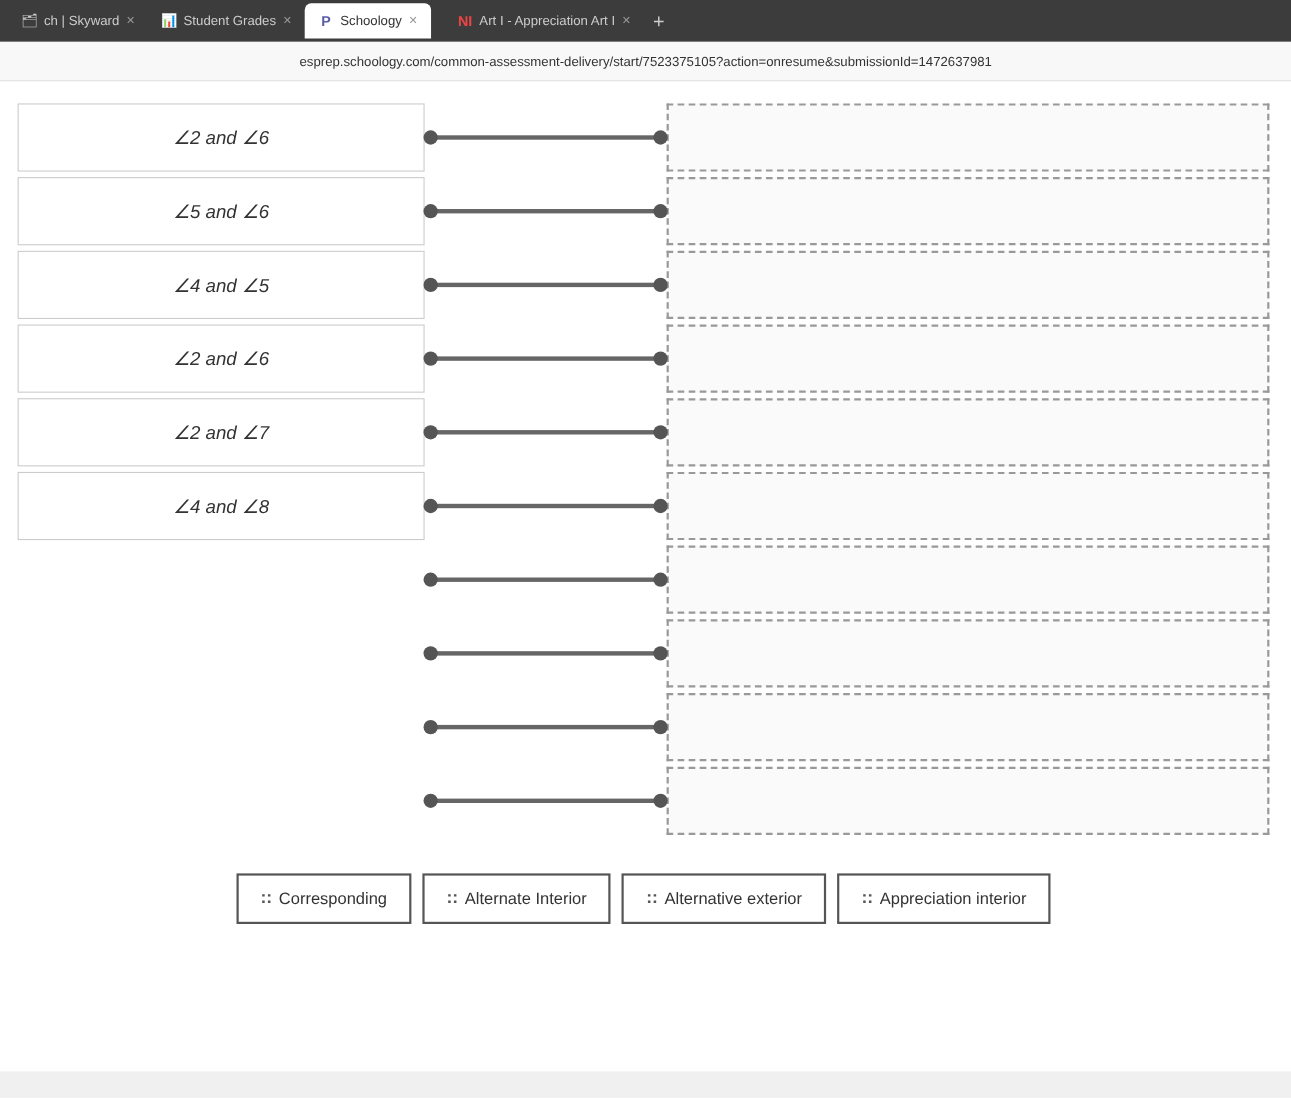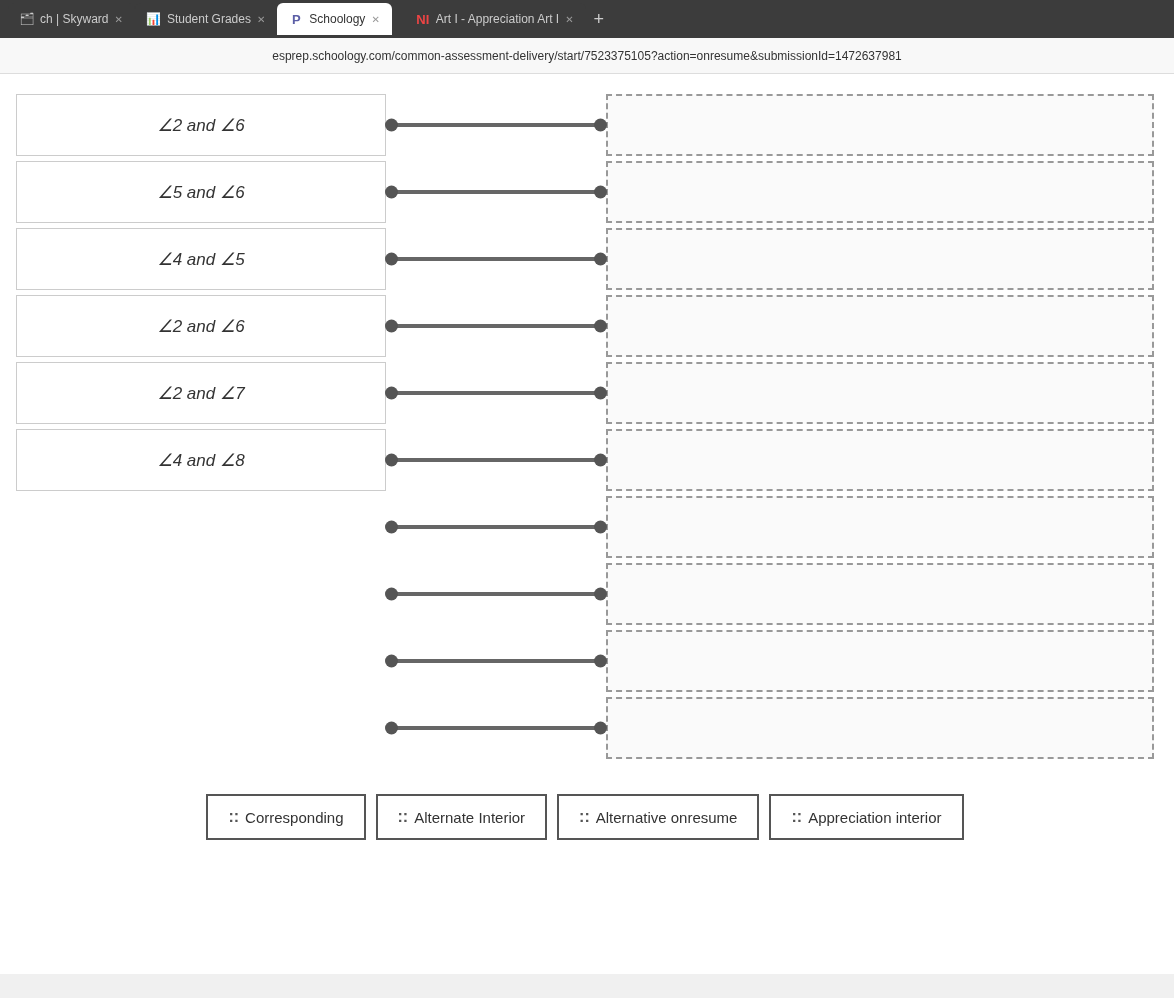--- a/index.html
+++ b/index.html
@@ -318,21 +318,21 @@
     <div class="answer-chip">
       <span class="chip-prefix">::</span>
       <span>Corresponding</span>
     </div>
     <div class="answer-chip">
       <span class="chip-prefix">::</span>
       <span>Alternate Interior</span>
     </div>
     <div class="answer-chip">
       <span class="chip-prefix">::</span>
-      <span>Alternative onresume</span>
+      <span>Alternative exterior</span>
     </div>
     <div class="answer-chip">
       <span class="chip-prefix">::</span>
       <span>Appreciation interior</span>
     </div>
   </div>
 
 </div>
 
 </body></html>

